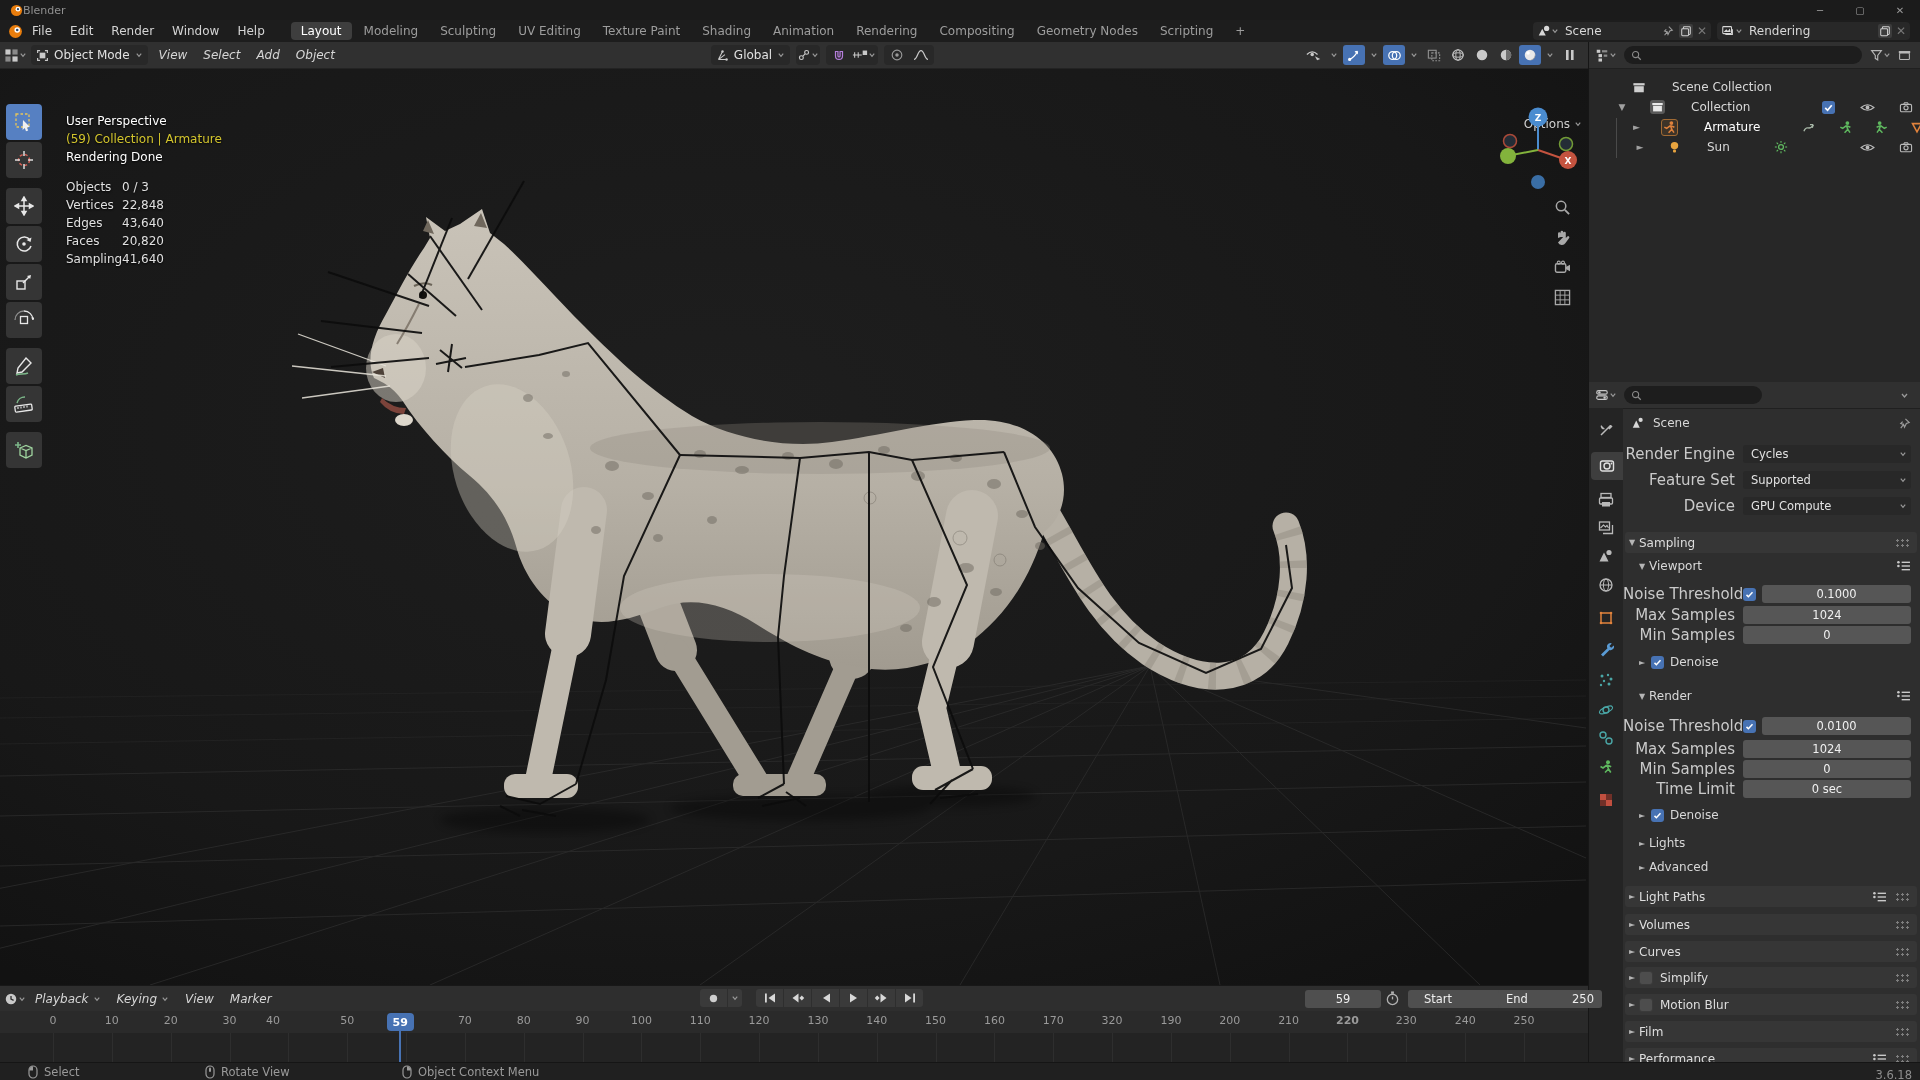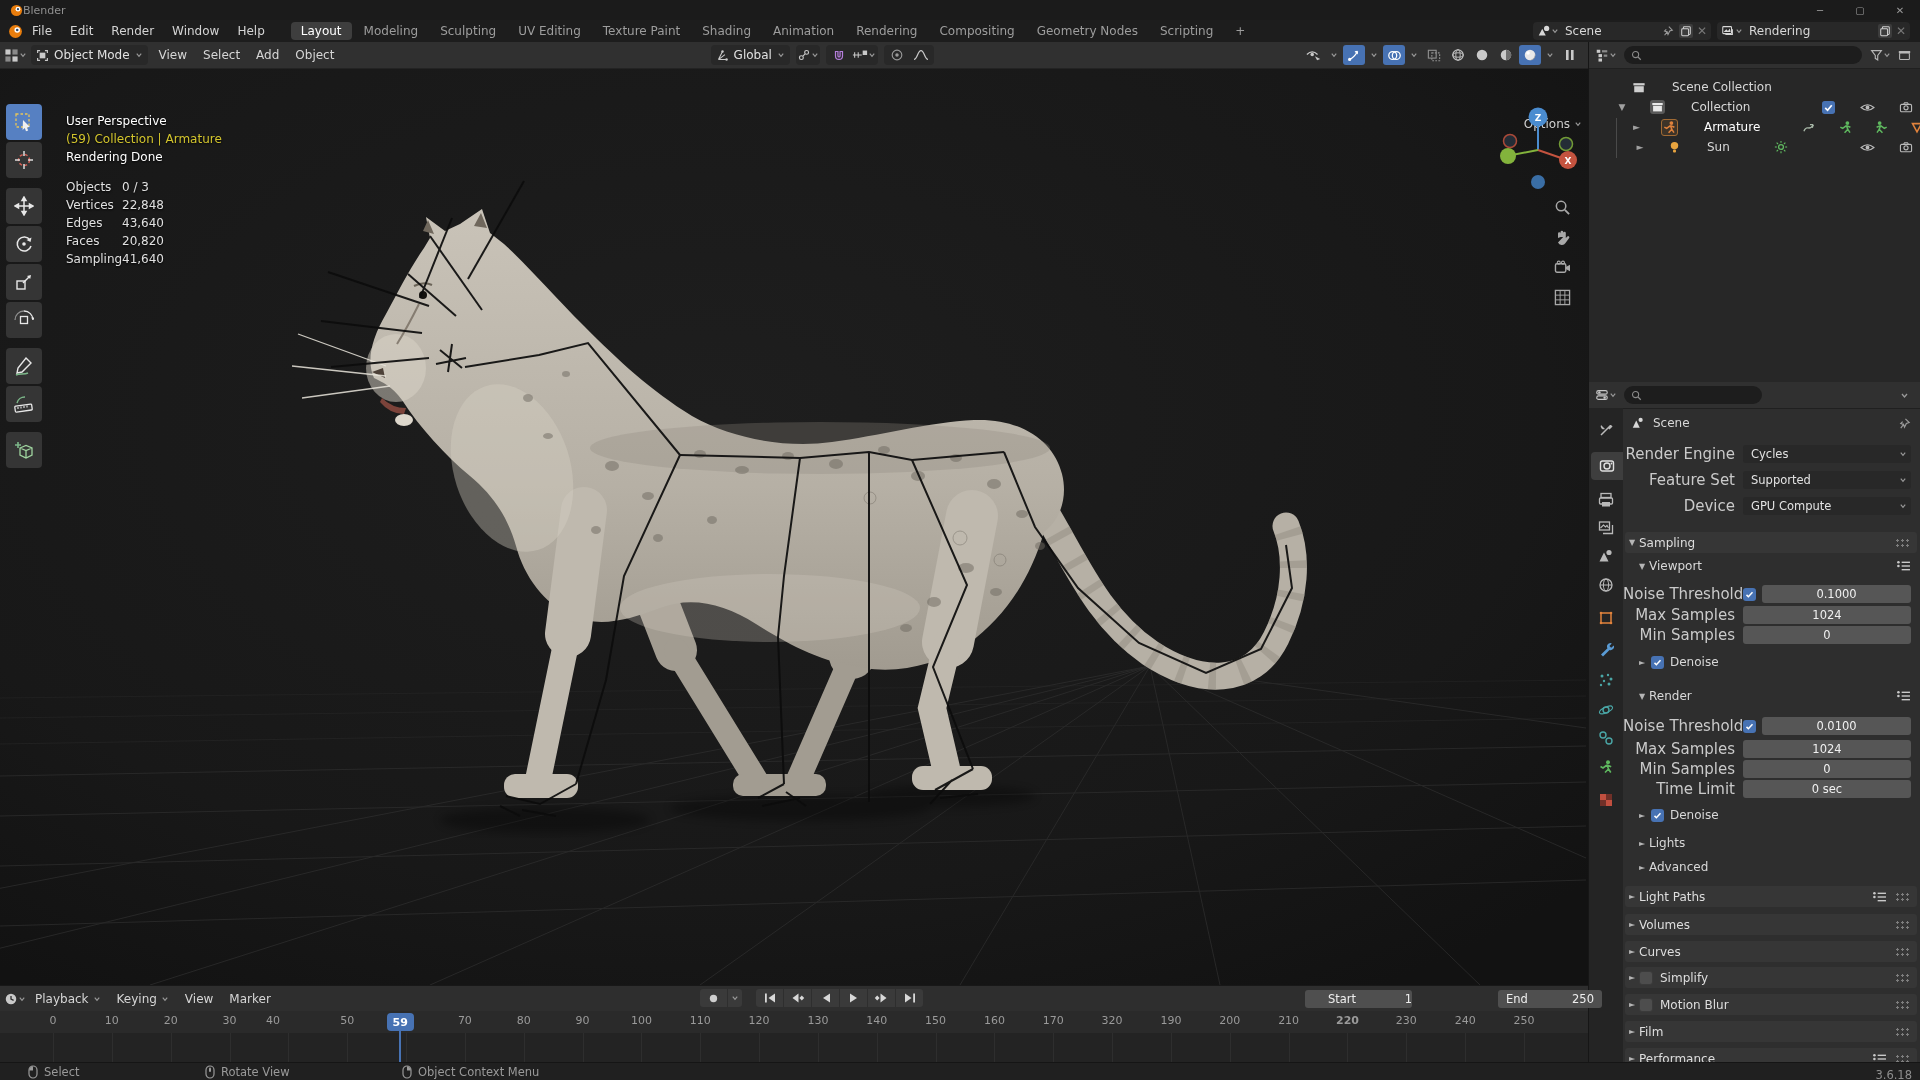--- a/index.html
+++ b/index.html
@@ -19,21 +19,21 @@
   #topbar{left:0;top:20px;width:1920px;height:22px;background:#1d1d1d;border-bottom:1px solid #141414;}
   .menu-item{padding:1px 9px;color:#d4d4d4;font-size:12px;border-radius:3px;}
   .ws-tab{padding:2px 10px;margin:0 1px;color:#9d9d9d;font-size:12px;border-radius:4px;white-space:nowrap;}
   .ws-tab.active{background:#3e3e3e;color:#ffffff;}
   .selector{height:18px;background:#282828;border-radius:4px;display:flex;align-items:center;padding:0 4px;margin-left:6px;}
   .selector .name{color:#d8d8d8;margin:0 6px;font-size:12px;}
 
   
   #viewport{left:0;top:42px;width:1588px;height:943px;background:#191919;overflow:hidden;}
   #vp-header{position:absolute;left:0;top:0;width:1588px;height:26px;background:#303030;border-bottom:1px solid #232323;display:flex;align-items:center;}
-  .hdr-menu{padding:0 8px;color:#d6d6d6;font-size:12px;}
+  .hdr-menu{padding:0 8px;color:#d6d6d6;font-size:12px;font-style:italic;}
   .dd{height:20px;background:#282828;border-radius:4px;display:flex;align-items:center;padding:0 5px;margin:0 3px;}
   .dd .lab{color:#e0e0e0;margin:0 5px;font-size:12px;white-space:nowrap;}
   .icon-btn{height:20px;min-width:22px;display:flex;align-items:center;justify-content:center;border-radius:3px;margin:0 1px;}
   .icon-btn.on{background:#4772b3;}
   .seg{display:flex;align-items:center;background:#282828;border-radius:4px;padding:0 1px;margin:0 3px;height:20px;}
 
   #vp-overlay{left:66px;top:72px;text-shadow:0 1px 2px rgba(0,0,0,.9);}
   #vp-overlay .line{font-size:12px;color:#ffffff;height:18px;}
   #vp-overlay .line.ctx{color:#d3c52d;}
   #overlay-stats{margin-top:12px;}
@@ -1255,21 +1255,21 @@
     <span class="tl-field" style="left:1305px;width:76px;justify-content:center">
       <span>59</span>
     </span>
     <span class="abs" style="left:1385px;top:4px">
       <svg width="15" height="16" viewBox="0 0 16 17">
           <circle cx="8" cy="10" r="5.5" fill="none" stroke="#b0b0b0" stroke-width="1.4"></circle>
           <rect x="6.5" y="1.5" width="3" height="2.5" fill="#b0b0b0"></rect>
           <line x1="8" y1="7" x2="8" y2="10" stroke="#b0b0b0" stroke-width="1.4"></line>
         </svg>
     </span>
-    <span class="tl-field" style="left:1328px;width:84px;padding:0 0;justify-content:space-between">
+    <span class="tl-field" style="left:1408px;width:84px;padding:0 16px;justify-content:space-between">
       <span>Start</span>
       <span>1</span>
     </span>
     <span class="tl-field" style="left:1498px;width:88px;padding:0 8px;justify-content:space-between">
       <span>End</span>
       <span>250</span>
     </span>
   </div>
   <div id="tl-ruler">
     <div id="playhead-badge" style="left: 386.656px;">

